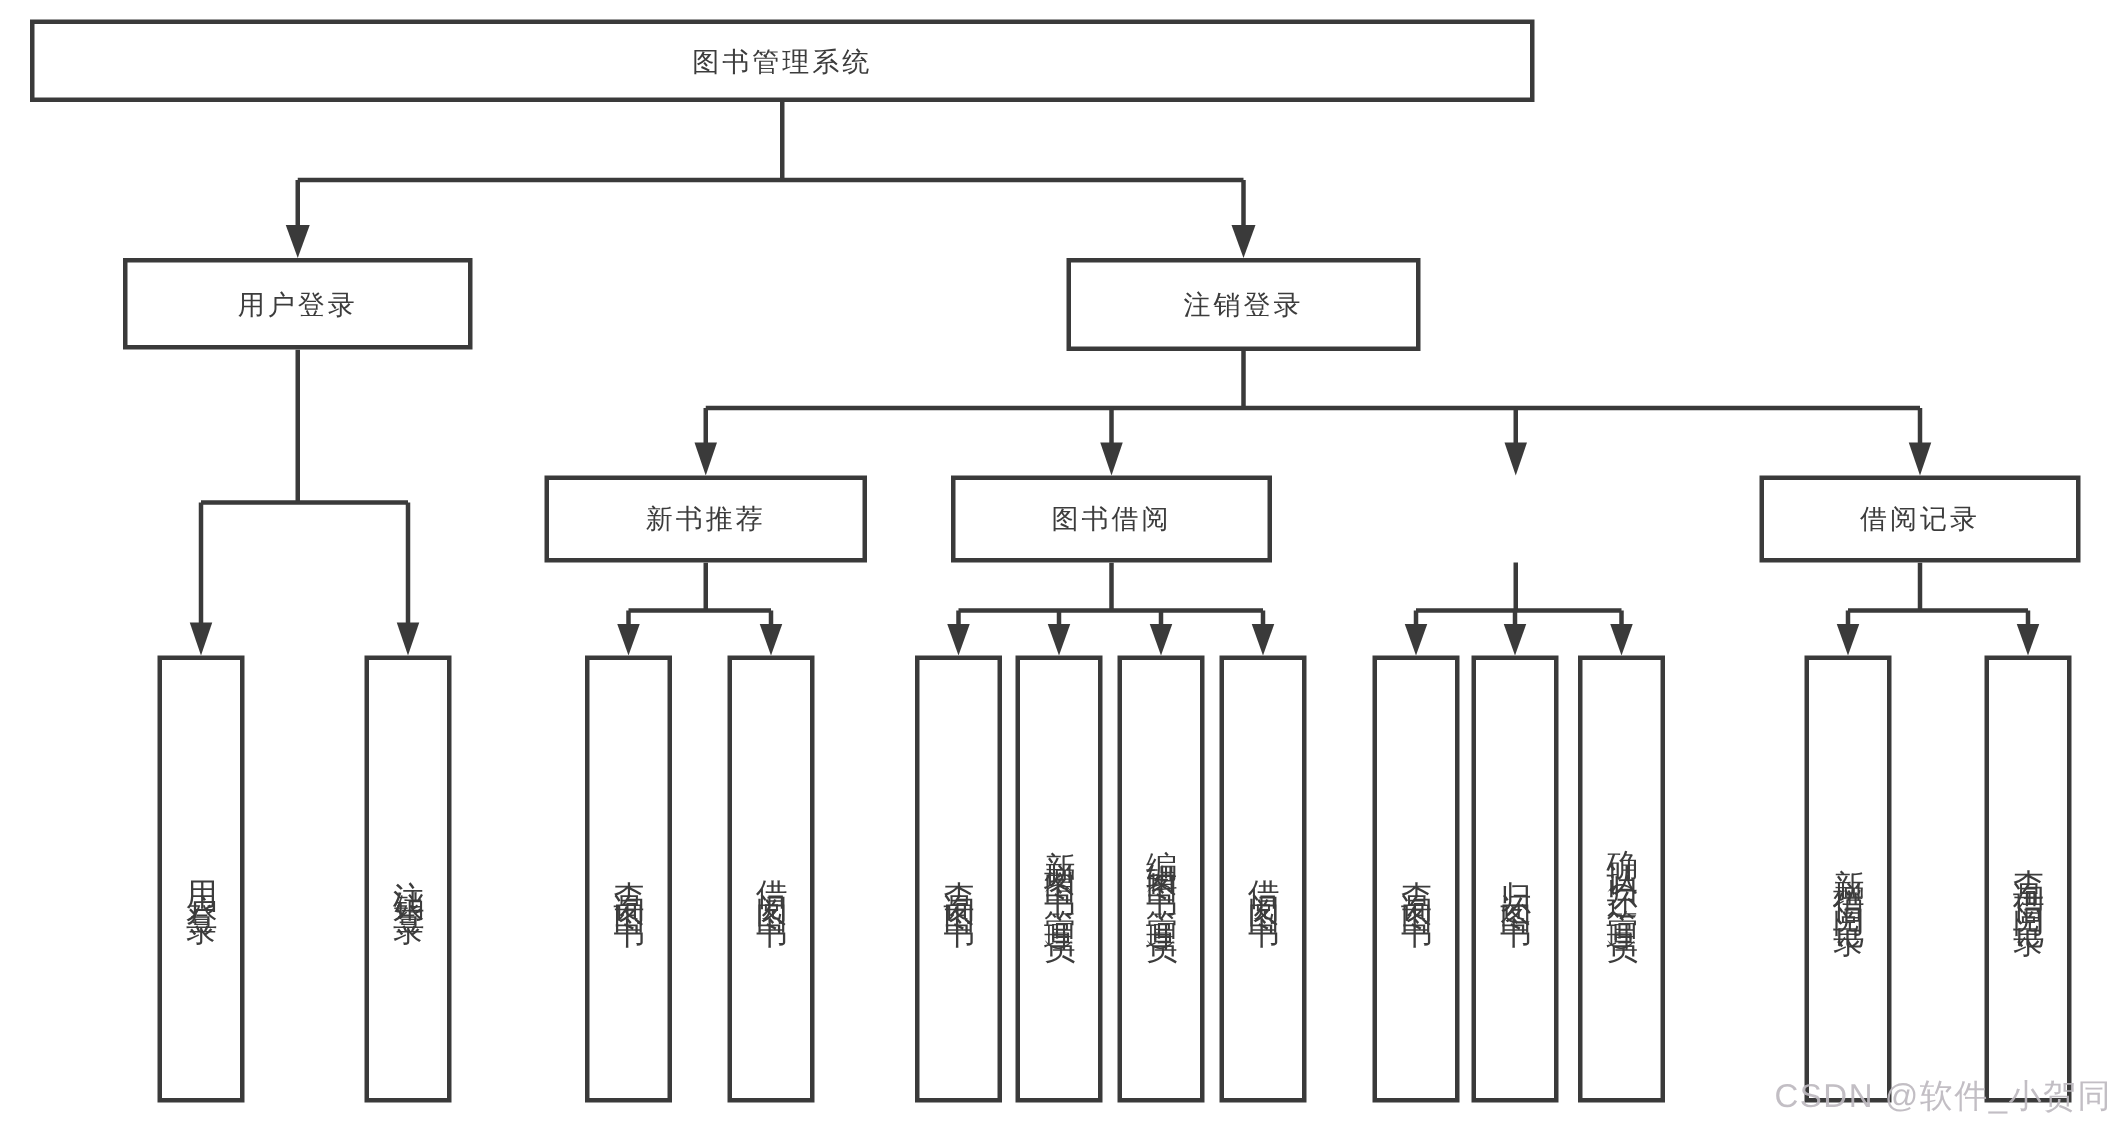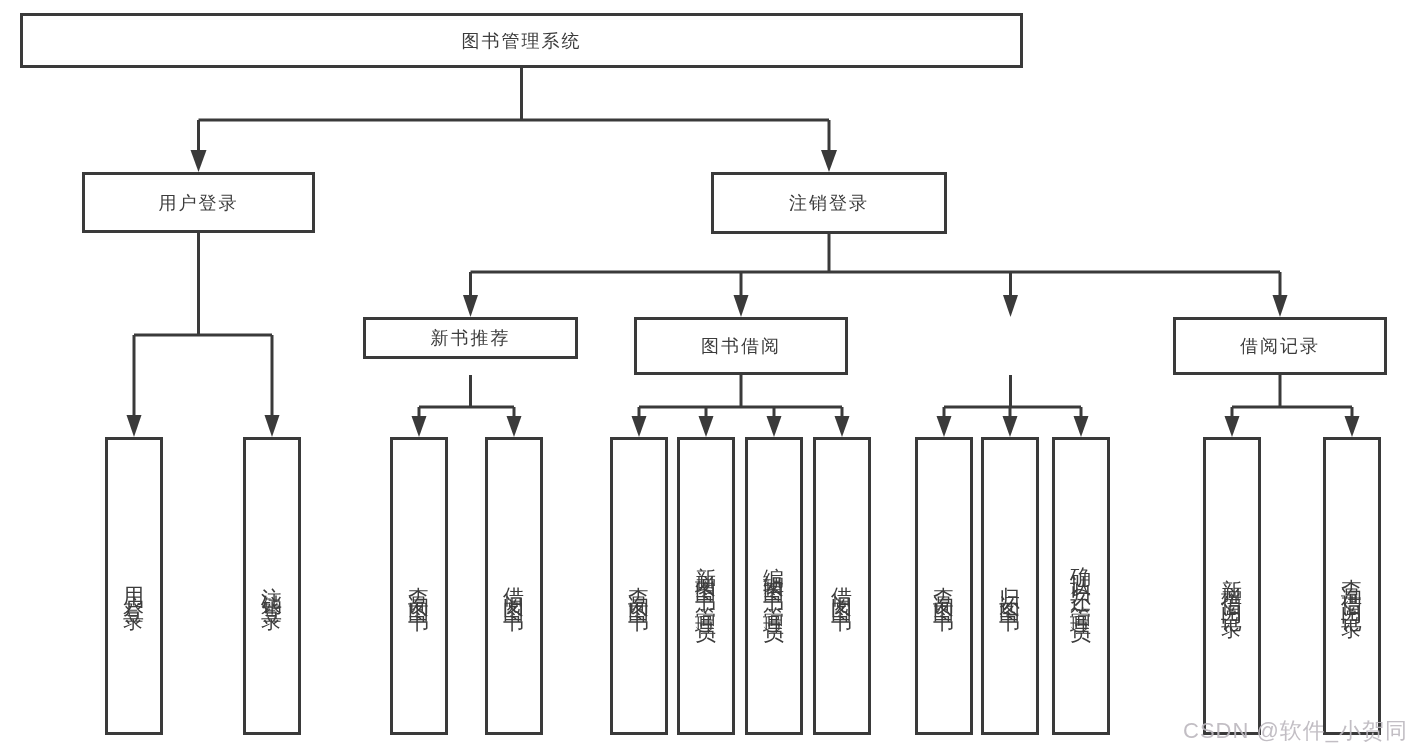--- a/index.html
+++ b/index.html
@@ -124,21 +124,21 @@
     <span class="hlabel">图书管理系统</span>
   </div>
 
   <div class="node" style="left:82px; top:172px; width:233px; height:61px;">
     <span class="hlabel">用户登录</span>
   </div>
   <div class="node" style="left:711px; top:172px; width:236px; height:62px;">
     <span class="hlabel">注销登录</span>
   </div>
 
-  <div class="node" style="left:363px; top:317px; width:215px; height:42px;">
+  <div class="node" style="left:363px; top:317px; width:215px; height:58px;">
     <span class="hlabel">新书推荐</span>
   </div>
   <div class="node" style="left:634px; top:317px; width:214px; height:58px;">
     <span class="hlabel">图书借阅</span>
   </div>
   <div class="node" style="left:1173px; top:317px; width:214px; height:58px;">
     <span class="hlabel">借阅记录</span>
   </div>
 
   <div class="node leaf" style="left:105px;">

